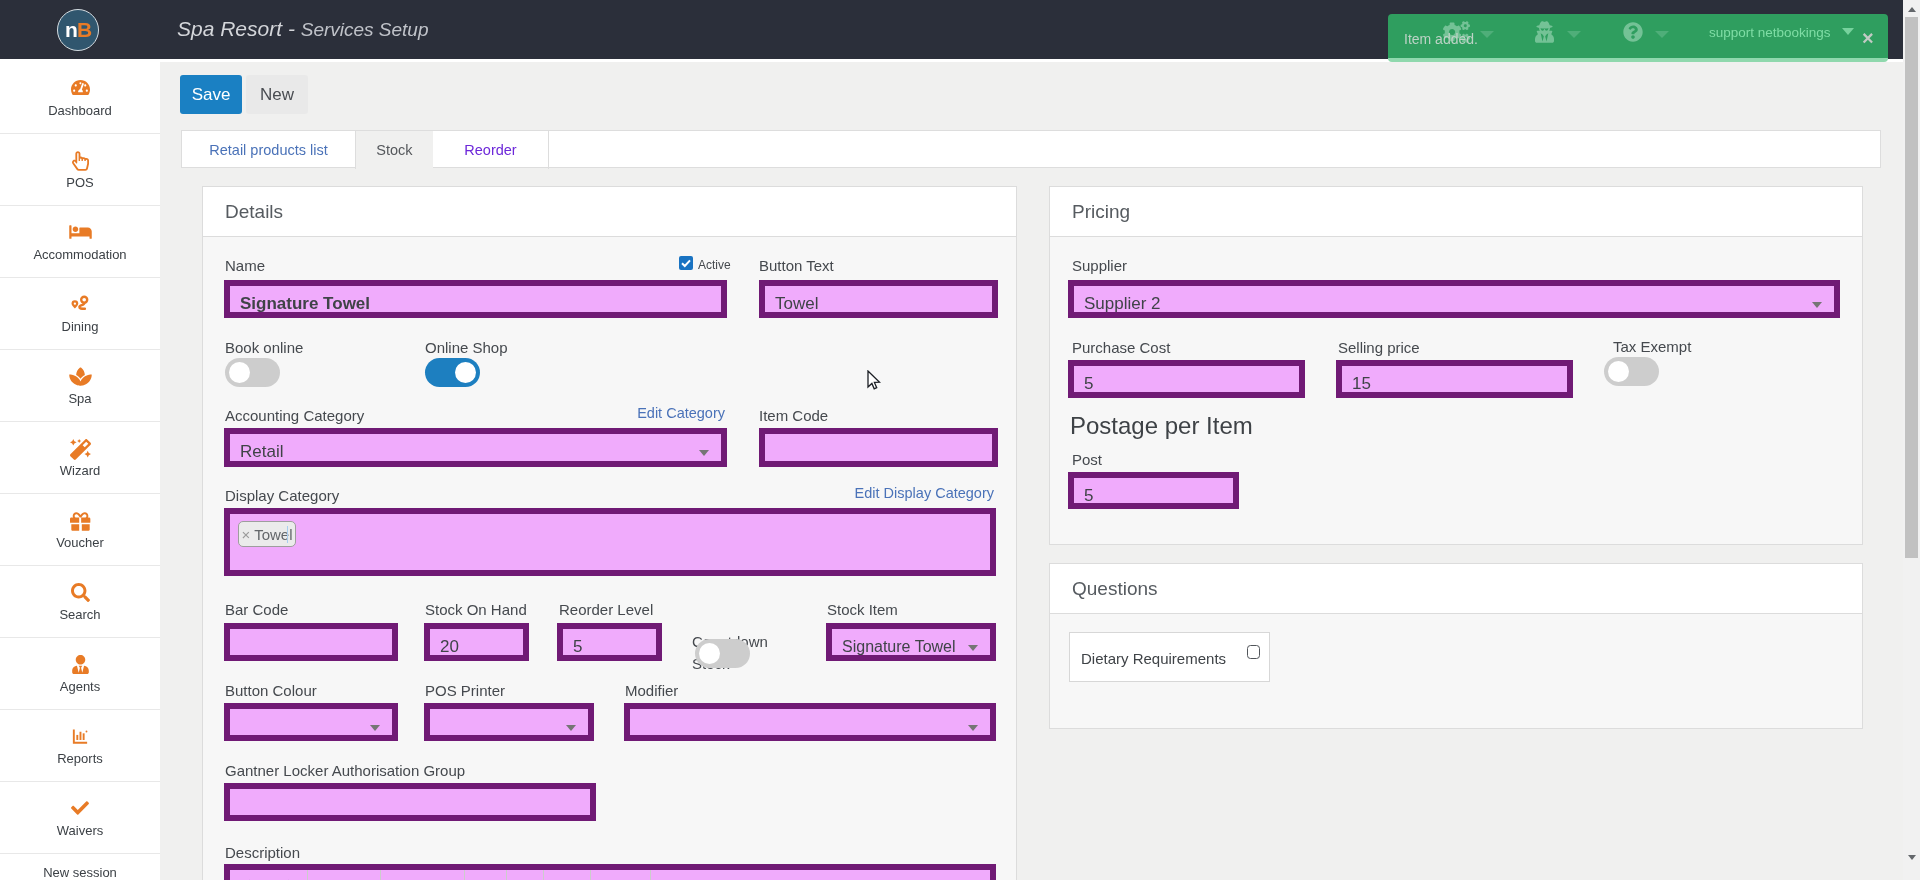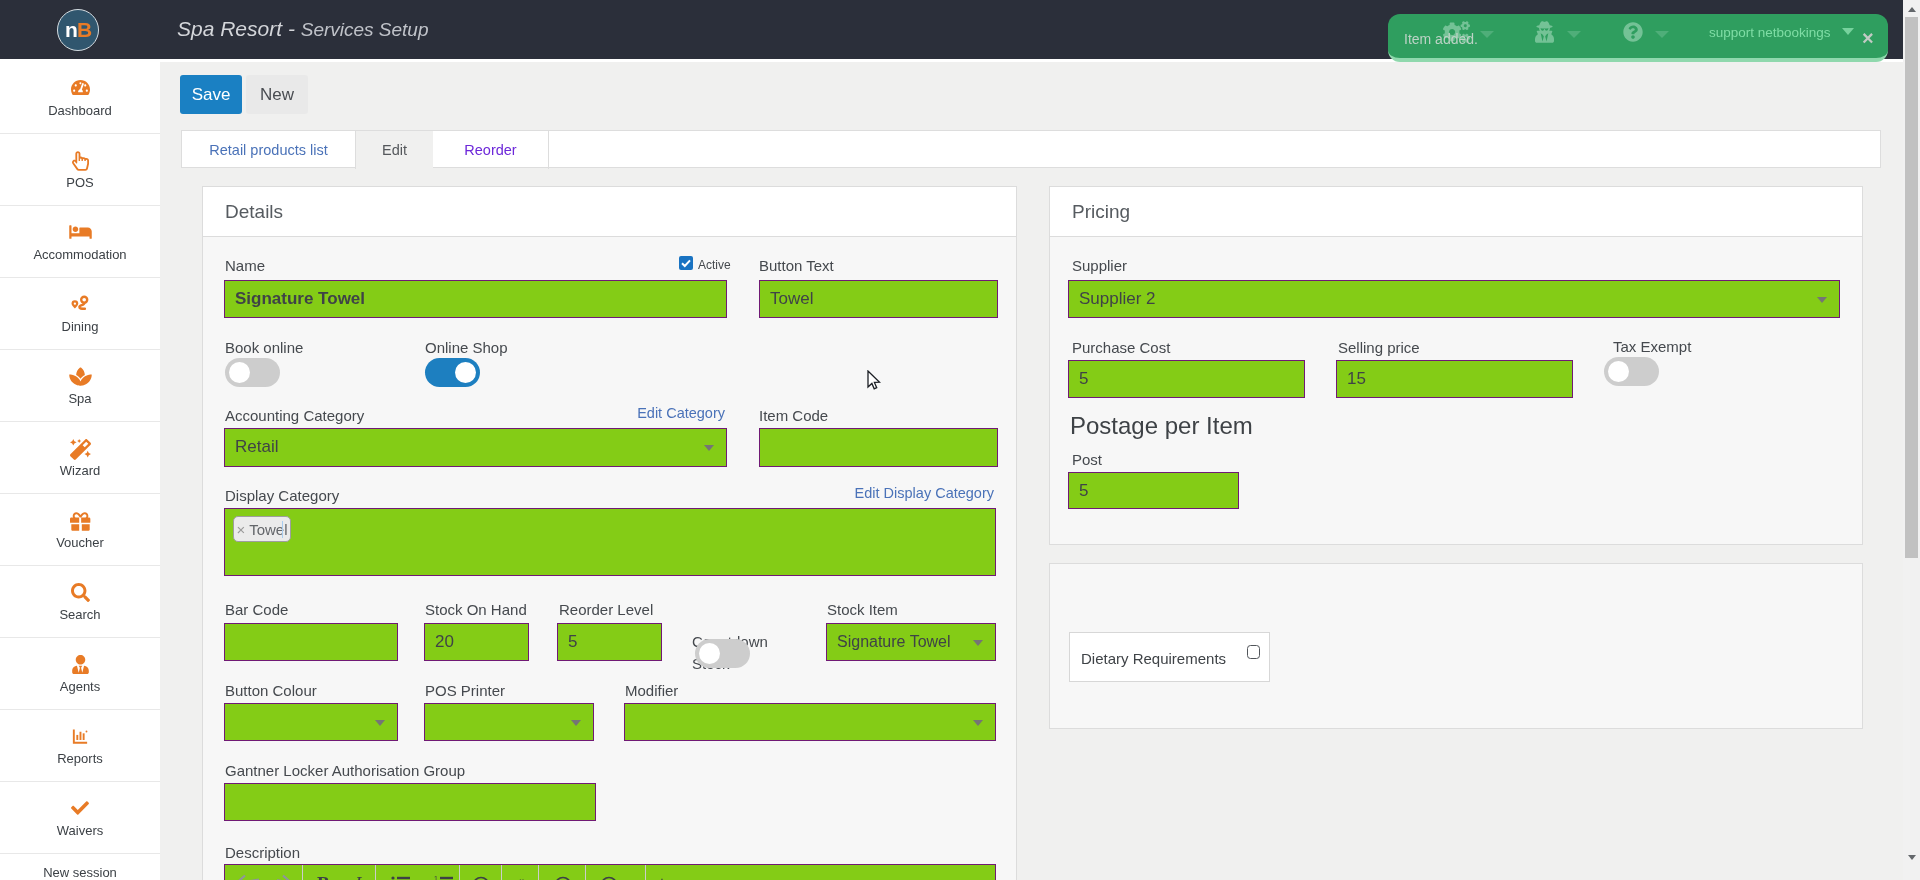--- a/index.html
+++ b/index.html
@@ -32,32 +32,32 @@
 .tab { position:absolute; top:0px; height:38px; line-height:38px; text-align:center; font-size:14.5px; }
 #tab1 { left:0px; width:174px; color:#4a72b8; border-right:1px solid #ddd; }
 #tab2 { left:174px; width:77px; height:41px; color:#55585c; background:#f0f0ef; }
 #tab3 { left:251px; width:116px; color:#6d28d9; border-right:1px solid #ddd; }
 
 
 .panel { position:absolute; background:#f7f7f7; border:1px solid #dcdcdc; }
 .phead { position:absolute; left:0; top:0; right:0; height:50px; background:#fff; border-bottom:1px solid #dcdcdc; }
 .phead .t { position:absolute; left:22px; top:14px; font-size:19px; color:#565b60; }
 .lbl15 { position:absolute; font-size:15px; color:#45494e; }
-.inp { position:absolute; background:#84cc16; border:1px solid #701a75; font-size:16px; color:#3f4347; }
+.inp { position:absolute; background:#f0abfc; border:6px solid #701a75; font-size:16px; color:#3f4347; }
 .inp .v { position:absolute; left:10px; top:8px; font-size:17px; }
 .sel .caret { position:absolute; right:12px; top:16px; width:0; height:0; border-left:5px solid transparent; border-right:5px solid transparent; border-top:6px solid #757575; }
 .link { position:absolute; font-size:14.5px; color:#4a72b8; }
 
 
 .toggle { position:absolute; width:55px; height:29px; border-radius:15px; background:#cdcdcd; }
 .toggle .knob { position:absolute; left:4px; top:4px; width:21px; height:21px; border-radius:50%; background:#fff; }
 .toggle.on { background:#1d7fc0; }
 .toggle.on .knob { left:auto; right:4px; }
 
-#banner { position:absolute; left:1388px; top:14px; width:500px; height:48px; background:#2f9e5f; border-radius:12px; border-bottom:4px solid #8fd8ad; }
+#banner { position:absolute; left:1388px; top:14px; width:500px; height:48px; background:#2f9e5f; border-radius:4px; border-bottom:4px solid #8fd8ad; }
 
 
 #sbar { position:absolute; left:1903px; top:0; width:17px; height:880px; background:#f1f1f1; }
 #sbar .thumb { position:absolute; left:2px; top:17px; width:13px; height:541px; background:#c1c1c1; }
 </style>
 </head>
 <body>
 <div id="app">
   <div id="topbar">
     <div id="logo">
@@ -142,21 +142,21 @@
       <div class="lbl">Waivers</div>
     </div>
     <div class="sbitem" style="top:794px; height:86px; border-bottom:none;">
       <div class="lbl" style="top:12px;">New session</div>
     </div>
   </div>
   <div id="btn-save" class="btn">Save</div>
   <div id="btn-new" class="btn">New</div>
   <div id="tabrow">
     <div id="tab1" class="tab">Retail products list</div>
-    <div id="tab2" class="tab">Edit</div>
+    <div id="tab2" class="tab">Stock</div>
     <div id="tab3" class="tab">Reorder</div>
   </div>
 
   <div class="panel" id="p-details" style="left:202px; top:186px; width:815px; height:700px;">
     <div class="phead">
         <span class="t">Details</span>
       </div>
     <div class="lbl15" style="left:22px; top:70px;">Name</div>
     <div style="position:absolute; left:476px; top:69px; width:14px; height:14px; background:#1973c2; border-radius:2px;">
       <svg width="14" height="14" viewBox="0 0 14 14">
@@ -305,20 +305,23 @@
         <div class="knob"></div>
       </div>
     <div style="position:absolute; left:20px; top:225px; font-size:24px; letter-spacing:0px; color:#3e4246;">Postage per Item</div>
     <div class="lbl15" style="left:22px; top:264px;">Post</div>
     <div class="inp" style="left:18px; top:285px; width:171px; height:37px;">
         <span class="v">5</span>
       </div>
   </div>
 
   <div class="panel" id="p-questions" style="left:1049px; top:563px; width:814px; height:166px;">
+    <div class="phead">
+        <span class="t">Questions</span>
+      </div>
     <div style="position:absolute; left:19px; top:68px; width:201px; height:50px; background:#fff; border:1px solid #d7d7d7;">
       <div style="position:absolute; left:11px; top:17px; font-size:15px; color:#3f4347;">Dietary Requirements</div>
       <div style="position:absolute; left:177px; top:12px; width:13px; height:14px; border:1.5px solid #51555a; border-radius:3.5px; background:#fff;"></div>
     </div>
   </div>
 
   <div id="banner">
     <div style="position:absolute; left:55px; top:7px; width:28px; height:23px;"><svg width="27" height="22" viewBox="0 0 640 512" fill="#74c296">
           <path d="M512.1 191l-8.2 14.3c-3 5.3-9.4 7.5-15.1 5.4-11.8-4.4-22.6-10.7-32.1-18.6-4.6-3.8-5.8-10.5-2.8-15.7l8.2-14.3c-6.9-8-12.3-17.3-15.9-27.4h-16.5c-6 0-11.2-4.3-12.2-10.3-2-12-2.1-24.6 0-37.1 1-6 6.2-10.4 12.2-10.4h16.5c3.6-10.1 9-19.4 15.9-27.4l-8.2-14.3c-3-5.2-1.9-11.9 2.8-15.7 9.5-7.9 20.4-14.2 32.1-18.6 5.7-2.1 12.1.1 15.1 5.4l8.2 14.3c10.5-1.9 21.2-1.9 31.7 0L552 6.3c3-5.3 9.4-7.5 15.1-5.4 11.8 4.4 22.6 10.7 32.1 18.6 4.6 3.8 5.8 10.5 2.8 15.7l-8.2 14.3c6.9 8 12.3 17.3 15.9 27.4h16.5c6 0 11.2 4.3 12.2 10.3 2 12 2.1 24.6 0 37.1-1 6-6.2 10.4-12.2 10.4h-16.5c-3.6 10.1-9 19.4-15.9 27.4l8.2 14.3c3 5.2 1.9 11.9-2.8 15.7-9.5 7.9-20.4 14.2-32.1 18.6-5.7 2.1-12.1-.1-15.1-5.4l-8.2-14.3c-10.4 1.9-21.2 1.9-31.7 0zm-10.5-58.8c38.5 29.6 82.4-14.3 52.8-52.8-38.5-29.7-82.4 14.3-52.8 52.8zM386.3 286.1l33.7 16.8c10.1 5.8 14.5 18.1 10.5 29.1-8.9 24.2-26.4 46.4-42.6 65.8-7.4 8.9-20.2 11.1-30.3 5.3l-29.1-16.8c-16 13.7-34.6 24.6-54.9 31.7v33.6c0 11.6-8.3 21.6-19.7 23.6-24.6 4.2-50.4 4.4-75.9 0-11.5-2-20-11.9-20-23.6V418c-20.3-7.2-38.9-18-54.9-31.7L74 403c-10 5.8-22.9 3.6-30.3-5.3-16.2-19.4-33.3-41.6-42.2-65.7-4-10.9.4-23.2 10.5-29.1l33.3-16.8c-3.9-20.9-3.9-42.4 0-63.4L12 205.8c-10.1-5.8-14.6-18.1-10.5-29 8.9-24.2 26-46.4 42.2-65.8 7.4-8.9 20.2-11.1 30.3-5.3l29.1 16.8c16-13.7 34.6-24.6 54.9-31.7V57.1c0-11.5 8.2-21.5 19.6-23.5 24.6-4.2 50.5-4.4 76-.1 11.5 2 20 11.9 20 23.6v33.6c20.3 7.2 38.9 18 54.9 31.7l29.1-16.8c10-5.8 22.9-3.6 30.3 5.3 16.2 19.4 33.2 41.6 42.1 65.8 4 10.9-.4 23.2-10.5 29.1l-33.7 16.8c3.9 21 3.9 42.5 0 63.5zm-117.6 21.1c59.2-77-28.7-164.9-105.7-105.7-59.2 77 28.7 164.9 105.7 105.7zm243.4 182.7l-8.2 14.3c-3 5.3-9.4 7.5-15.1 5.4-11.8-4.4-22.6-10.7-32.1-18.6-4.6-3.8-5.8-10.5-2.8-15.7l8.2-14.3c-6.9-8-12.3-17.3-15.9-27.4h-16.5c-6 0-11.2-4.3-12.2-10.3-2-12-2.1-24.6 0-37.1 1-6 6.2-10.4 12.2-10.4h16.5c3.6-10.1 9-19.4 15.9-27.4l-8.2-14.3c-3-5.2-1.9-11.9 2.8-15.7 9.5-7.9 20.4-14.2 32.1-18.6 5.7-2.1 12.1.1 15.1 5.4l8.2 14.3c10.5-1.9 21.2-1.9 31.7 0l8.2-14.3c3-5.3 9.4-7.5 15.1-5.4 11.8 4.4 22.6 10.7 32.1 18.6 4.6 3.8 5.8 10.5 2.8 15.7l-8.2 14.3c6.9 8 12.3 17.3 15.9 27.4h16.5c6 0 11.2 4.3 12.2 10.3 2 12 2.1 24.6 0 37.1-1 6-6.2 10.4-12.2 10.4h-16.5c-3.6 10.1-9 19.4-15.9 27.4l8.2 14.3c3 5.2 1.9 11.9-2.8 15.7-9.5 7.9-20.4 14.2-32.1 18.6-5.7 2.1-12.1-.1-15.1-5.4l-8.2-14.3c-10.4 1.9-21.2 1.9-31.7 0zM501.6 431c38.5 29.6 82.4-14.3 52.8-52.8-38.5-29.6-82.4 14.3-52.8 52.8z"></path>
         </svg></div>

